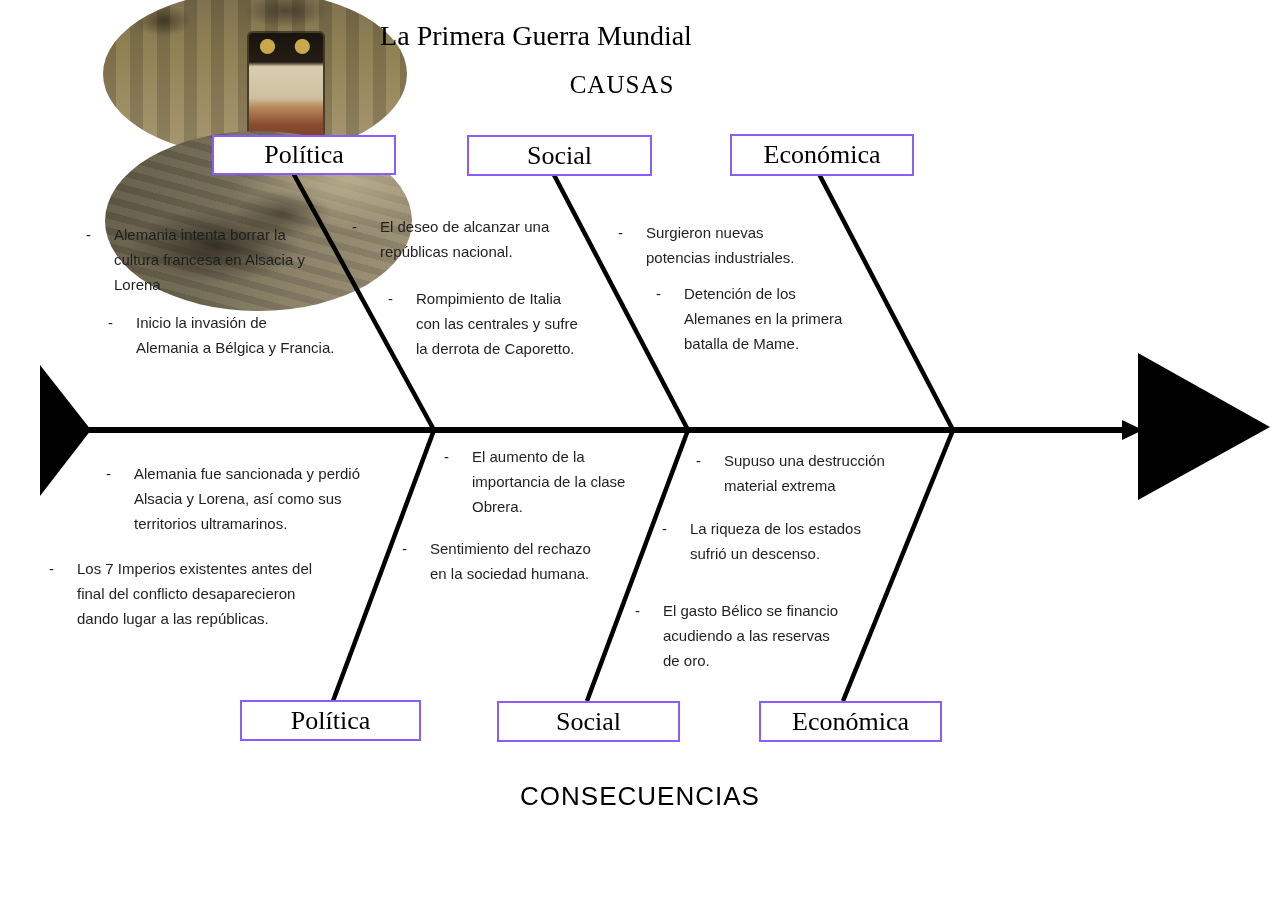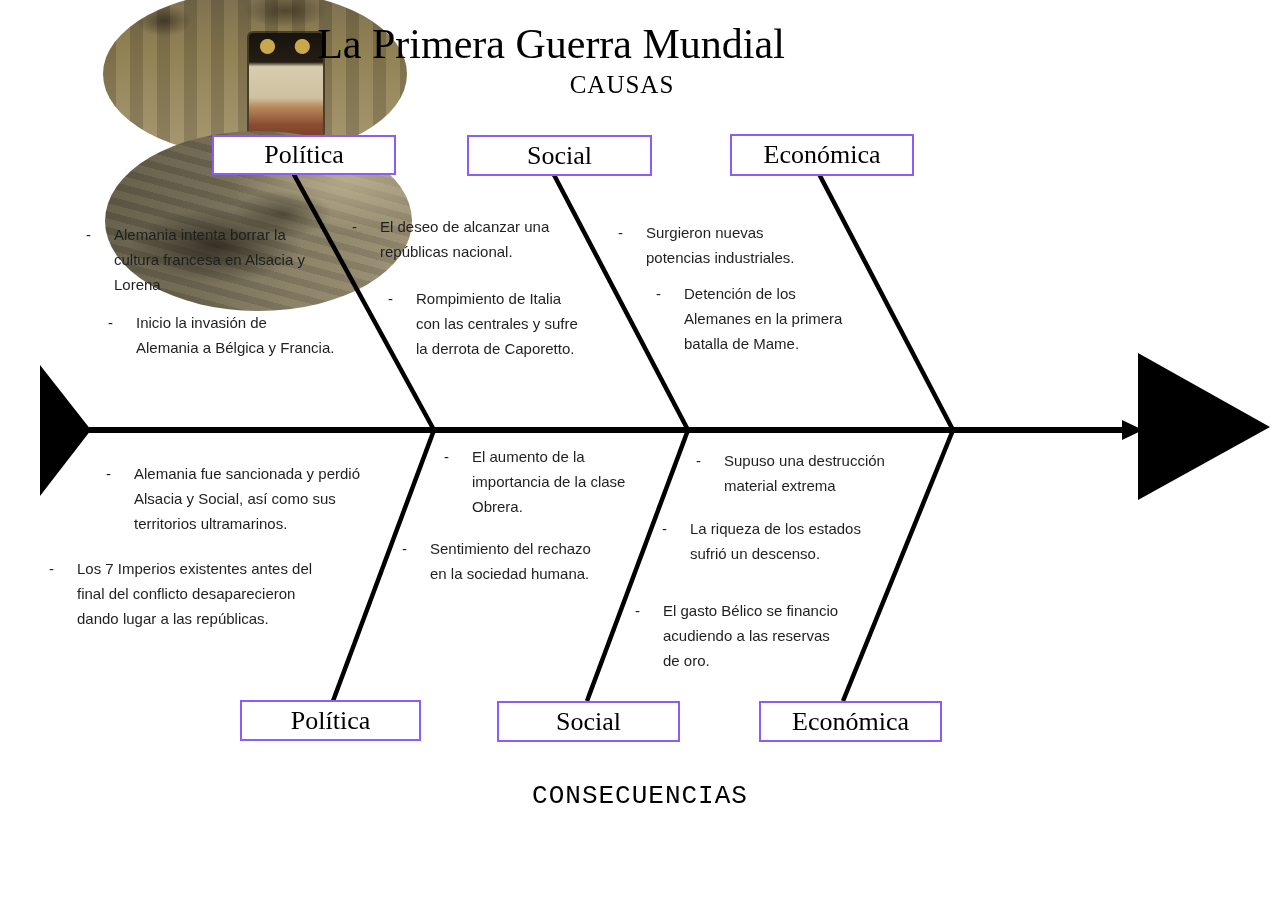--- a/index.html
+++ b/index.html
@@ -31,30 +31,30 @@
     background:
       radial-gradient(ellipse 120px 52px at 36% 64%, rgba(38,34,25,.78), rgba(38,34,25,0) 72%),
       radial-gradient(ellipse 70px 34px at 58% 46%, rgba(45,40,28,.6), rgba(45,40,28,0) 70%),
       radial-gradient(ellipse 150px 70px at 78% 28%, rgba(205,192,158,.65), rgba(205,192,158,0) 75%),
       repeating-linear-gradient(15deg, rgba(40,36,26,.14) 0 7px, rgba(150,140,110,.12) 7px 15px),
       linear-gradient(100deg,#5f5946 0%,#716a55 35%,#8a8168 62%,#a1967a 100%);
   }
   
   .title{
     position:absolute;left:0;top:20px;width:1072px;text-align:center;z-index:5;
-    font-family:"Liberation Serif",serif;font-size:42px;color:#000;white-space:nowrap;padding-left:15px;
+    font-family:"Liberation Serif",serif;font-size:28px;color:#000;white-space:nowrap;
   }
   .subtitle{
     position:absolute;top:71px;width:1280px;z-index:5;text-align:center;
     font-family:"Liberation Serif",serif;font-size:25px;color:#000;letter-spacing:1px;
   }
   .subtitle.causes{left:-18px;}
   .footer-label{
     position:absolute;left:0;top:781px;width:1280px;text-align:center;z-index:5;
-    font-family:Liberation Mono, monospace;font-size:26px;color:#000;letter-spacing:1px;
+    font-family:Liberation Sans, sans-serif;font-size:26px;color:#000;letter-spacing:1px;
   }
   
   .cat-box{
     position:absolute;z-index:4;background:#ffffff;border:2px solid #8b5cf6;
     display:flex;align-items:center;justify-content:center;
     font-family:"Liberation Serif",serif;font-size:26px;color:#000;
   }
   
   .bones{position:absolute;left:0;top:0;z-index:2;}
   
@@ -127,21 +127,21 @@
   <div class="note" style="left:656px;top:281px;width:240px;">
     <span class="dash">-</span>
     <span class="note-text">Detención de los
 Alemanes en la primera
 batalla de Mame.</span>
   </div>
 
   <div class="note" style="left:106px;top:461px;width:280px;">
     <span class="dash">-</span>
     <span class="note-text">Alemania fue sancionada y perdió
-Alsacia y Social, así como sus
+Alsacia y Lorena, así como sus
 territorios ultramarinos.</span>
   </div>
   <div class="note" style="left:49px;top:556px;width:290px;">
     <span class="dash">-</span>
     <span class="note-text">Los 7 Imperios existentes antes del
 final del conflicto desaparecieron
 dando lugar a las repúblicas.</span>
   </div>
   <div class="note" style="left:444px;top:444px;width:240px;">
     <span class="dash">-</span>

